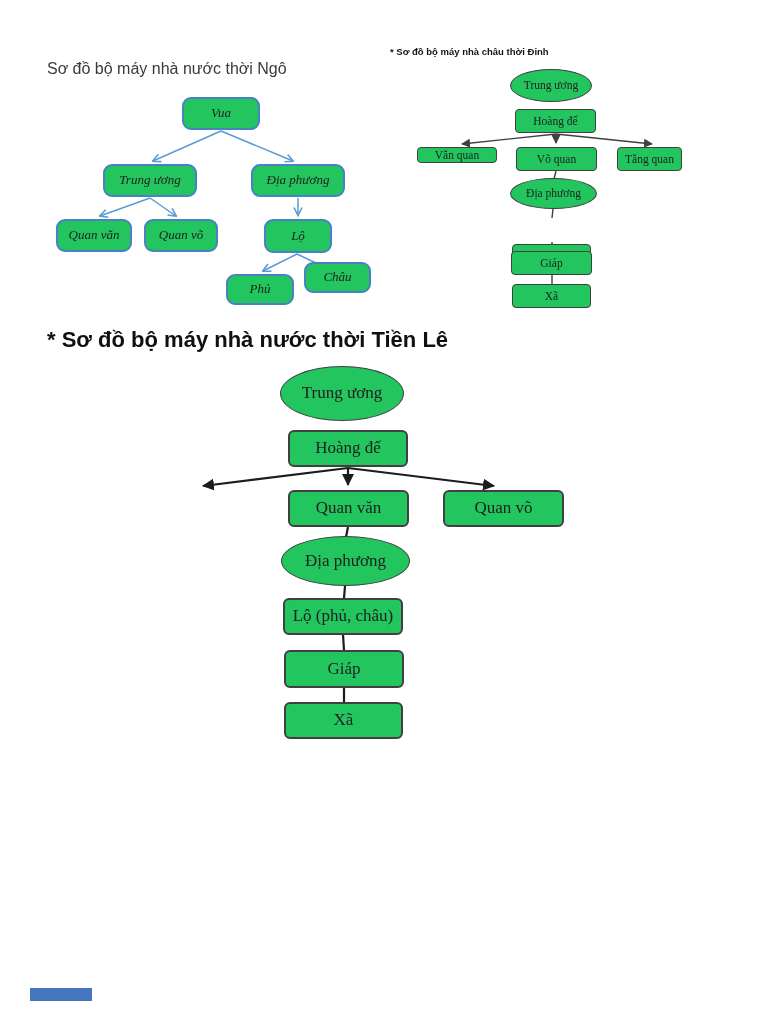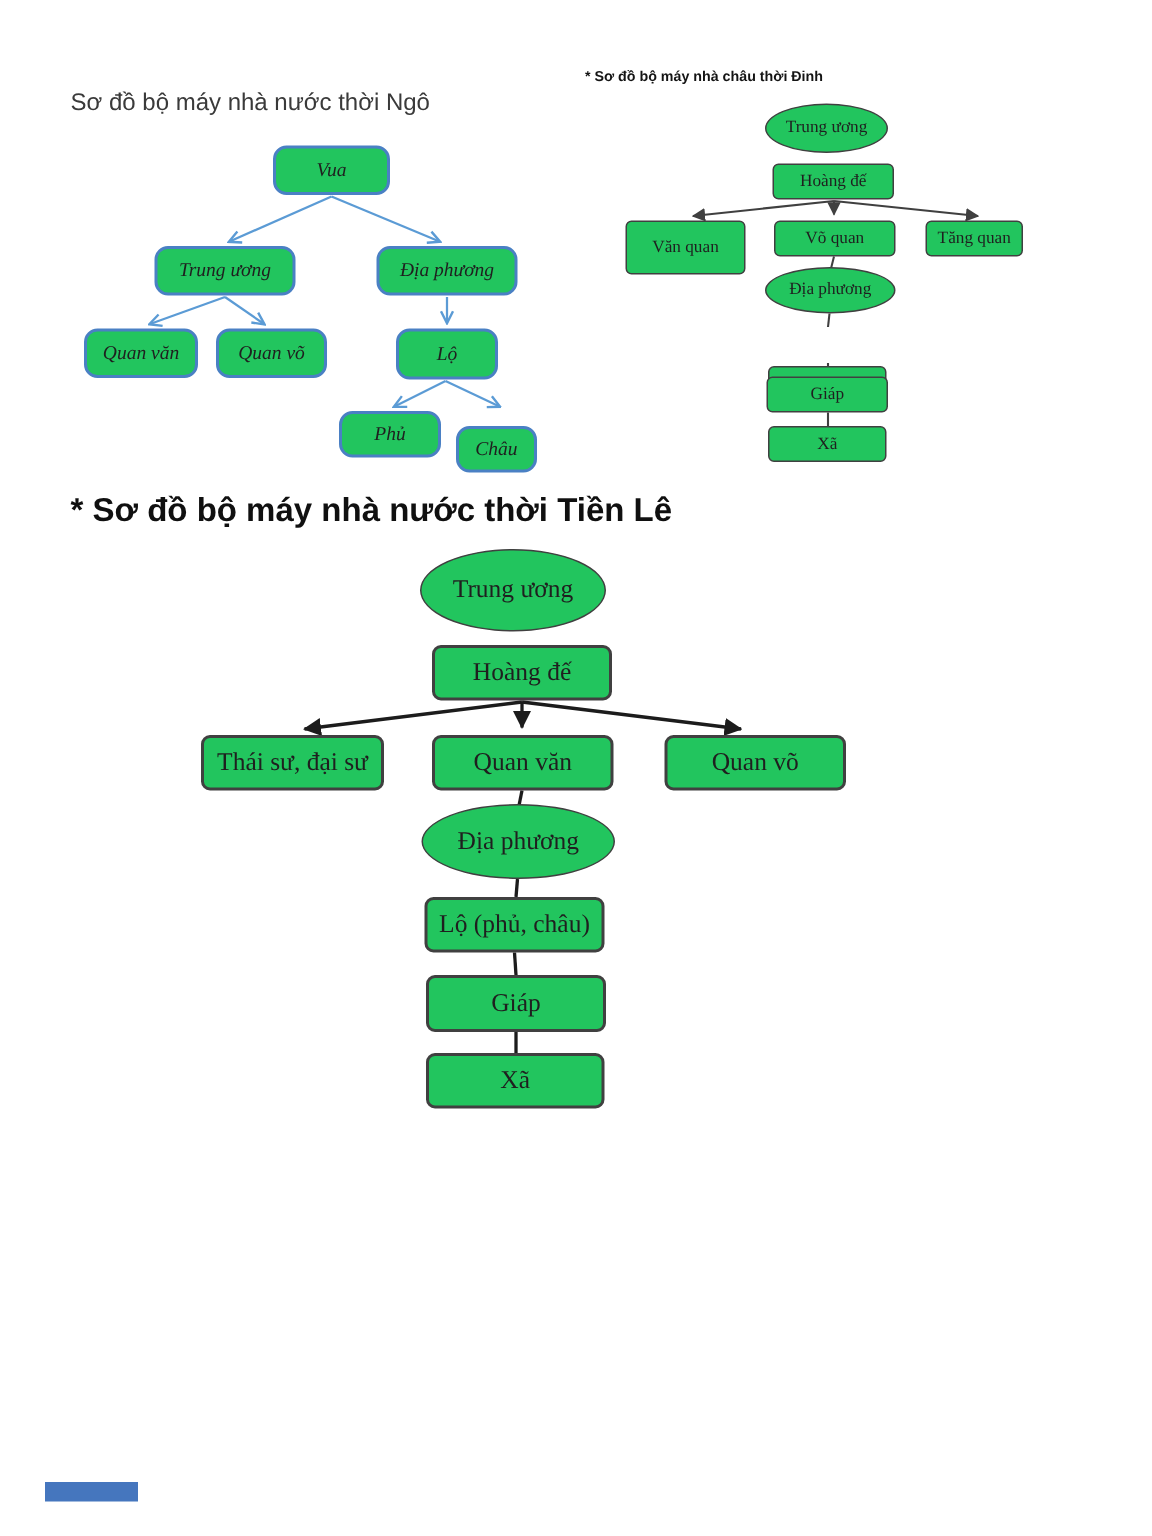--- a/index.html
+++ b/index.html
@@ -95,39 +95,38 @@
 
   <div class="title-ngo">Sơ đồ bộ máy nhà nước thời Ngô</div>
 
   <div class="node ngo-node" style="left:182px;top:97px;width:78px;height:33px;">Vua</div>
   <div class="node ngo-node" style="left:103px;top:164px;width:94px;height:33px;">Trung ương</div>
   <div class="node ngo-node" style="left:251px;top:164px;width:94px;height:33px;">Địa phương</div>
   <div class="node ngo-node" style="left:56px;top:219px;width:76px;height:33px;">Quan văn</div>
   <div class="node ngo-node" style="left:144px;top:219px;width:74px;height:33px;">Quan võ</div>
   <div class="node ngo-node" style="left:264px;top:219px;width:68px;height:34px;">Lộ</div>
   <div class="node ngo-node" style="left:226px;top:274px;width:68px;height:31px;">Phủ</div>
-  <div class="node ngo-node" style="left:304px;top:284px;width:54px;height:31px;text-align:center;">Châu</div>
+  <div class="node ngo-node" style="left:304px;top:262px;width:67px;height:31px;text-align:center;">Châu</div>
 
   <div class="title-dinh">* Sơ đồ bộ máy nhà châu thời Đinh</div>
 
   <div class="node dinh-node ellipse" style="left:510px;top:69px;width:82px;height:33px;">Trung ương</div>
   <div class="node dinh-node" style="left:515px;top:109px;width:81px;height:24px;">Hoàng đế</div>
-  <div class="node dinh-node" style="left:417px;top:147px;width:80px;height:36px;">Văn quan</div>
+  <div class="node dinh-node" style="left:417px;top:147px;width:80px;height:16px;">Văn quan</div>
   <div class="node dinh-node" style="left:516px;top:147px;width:81px;height:24px;">Võ quan</div>
   <div class="node dinh-node" style="left:617px;top:147px;width:65px;height:24px;">Tăng quan</div>
   <div class="node dinh-node ellipse" style="left:510px;top:178px;width:87px;height:31px;">Địa phương</div>
   <div class="node dinh-node" style="left:512px;top:212px;width:79px;height:28px;margin-top:32px;">Đạo (châu)</div>
   <div class="node dinh-node" style="left:511px;top:251px;width:81px;height:24px;">Giáp</div>
   <div class="node dinh-node" style="left:512px;top:284px;width:79px;height:24px;">Xã</div>
 
   <div class="title-tl">* Sơ đồ bộ máy nhà nước thời Tiền Lê</div>
 
   <div class="node tl-node ellipse" style="left:280px;top:366px;width:124px;height:55px;">Trung ương</div>
   <div class="node tl-node" style="left:288px;top:430px;width:120px;height:37px;">Hoàng đế</div>
-  <div class="node tl-node" style="left:134px;top:490px;width:122px;height:37px;">Thái sư, đại sư</div>
   <div class="node tl-node" style="left:288px;top:490px;width:121px;height:37px;">Quan văn</div>
   <div class="node tl-node" style="left:443px;top:490px;width:121px;height:37px;">Quan võ</div>
   <div class="node tl-node ellipse" style="left:281px;top:536px;width:129px;height:50px;">Địa phương</div>
   <div class="node tl-node" style="left:283px;top:598px;width:120px;height:37px;">Lộ (phủ, châu)</div>
   <div class="node tl-node" style="left:284px;top:650px;width:120px;height:38px;">Giáp</div>
   <div class="node tl-node" style="left:284px;top:702px;width:119px;height:37px;">Xã</div>
 
   <div class="footer-bar"></div>
 
 </div>

